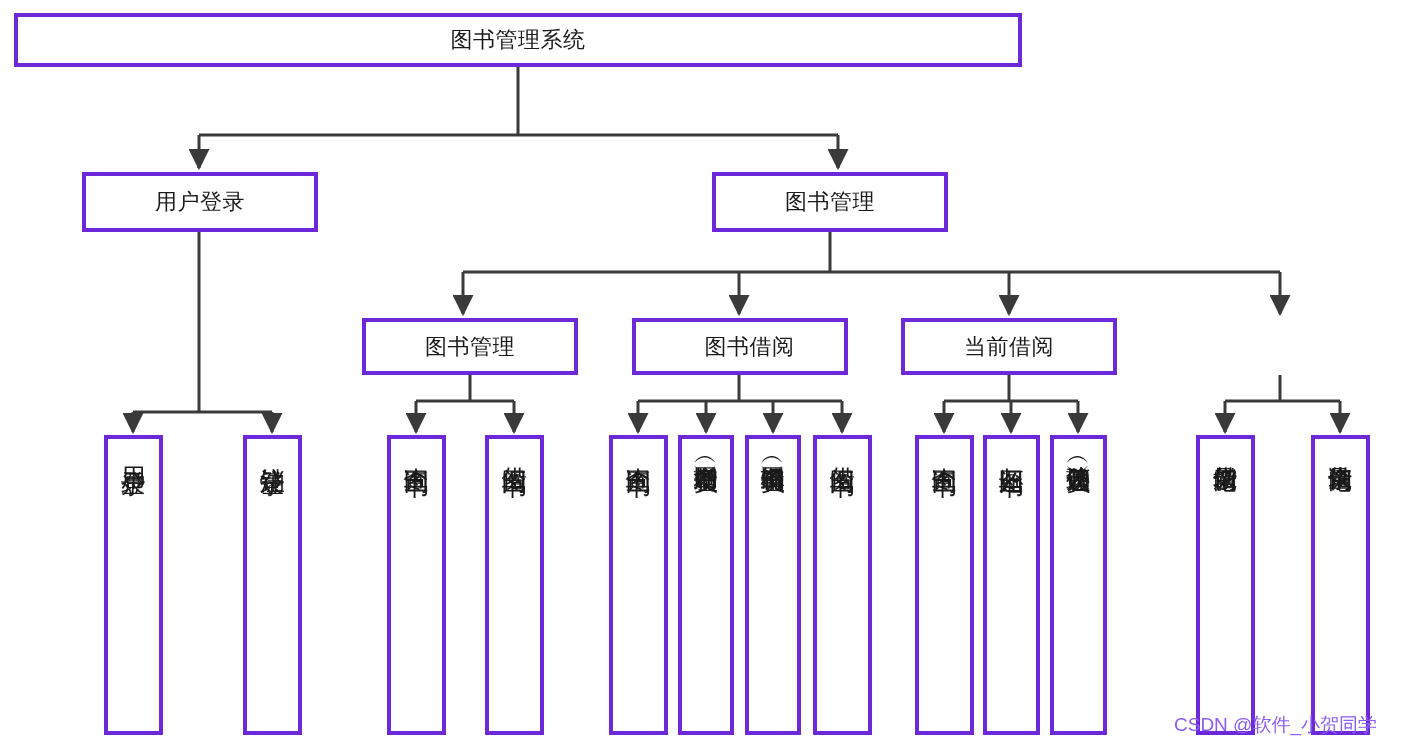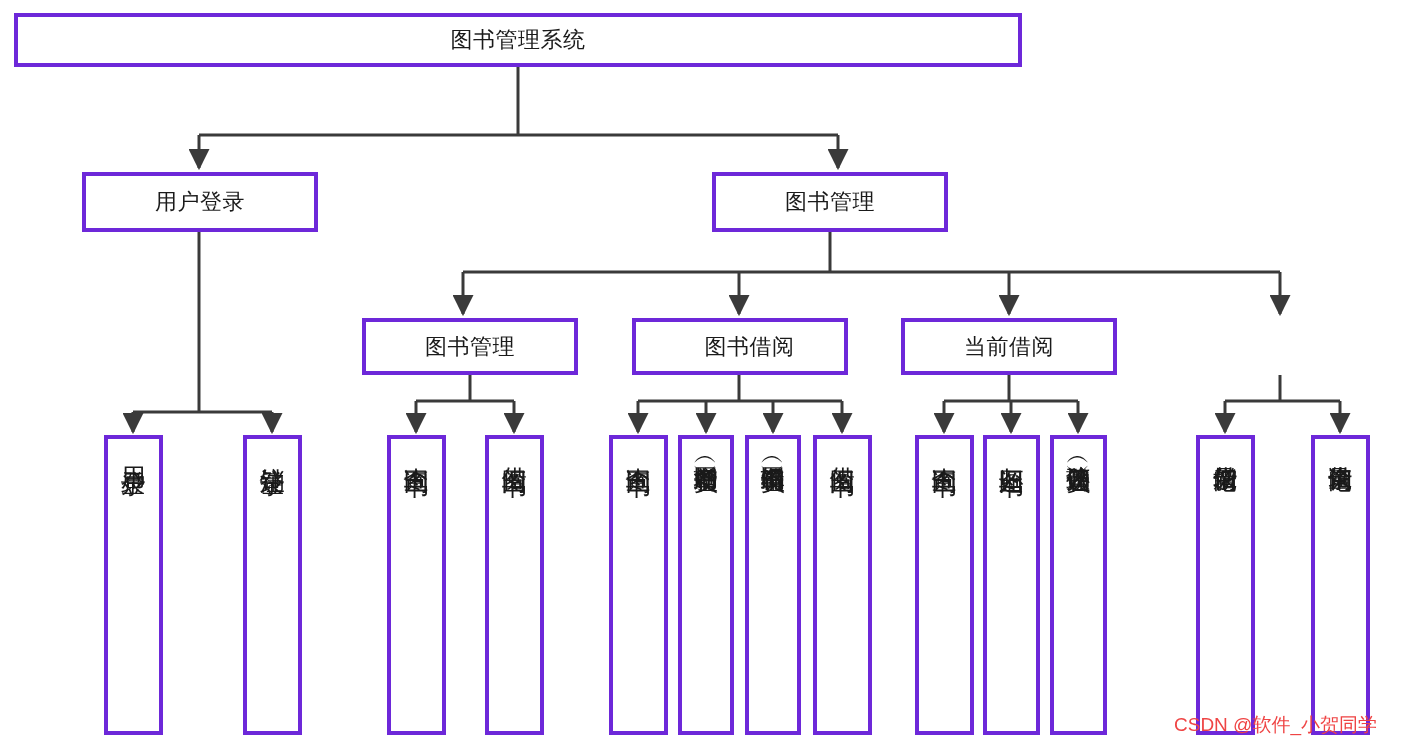--- a/index.html
+++ b/index.html
@@ -61,21 +61,21 @@
   }
   .v-node.tall .lbl {
     font-size: 24px;
     letter-spacing: 0.5px;
   }
   #watermark {
     position: absolute;
     left: 1130px;
     top: 712px;
     font-size: 19px;
-    color: #ef4444;
+    color: #8b5cf6;
     white-space: nowrap;
     z-index: 5;
     font-family: "Liberation Sans", "DejaVu Sans", sans-serif;
     padding-left: 44px;
   }
 </style>
 </head>
 <body>
 
 <div id="canvas">

